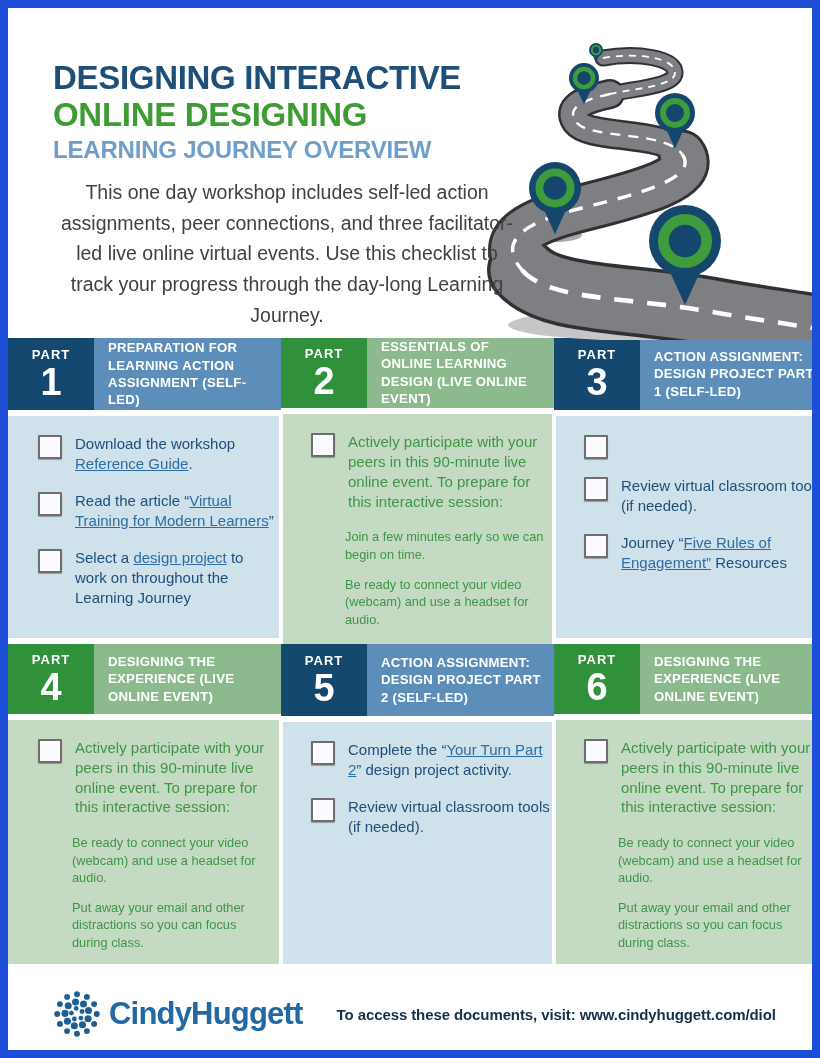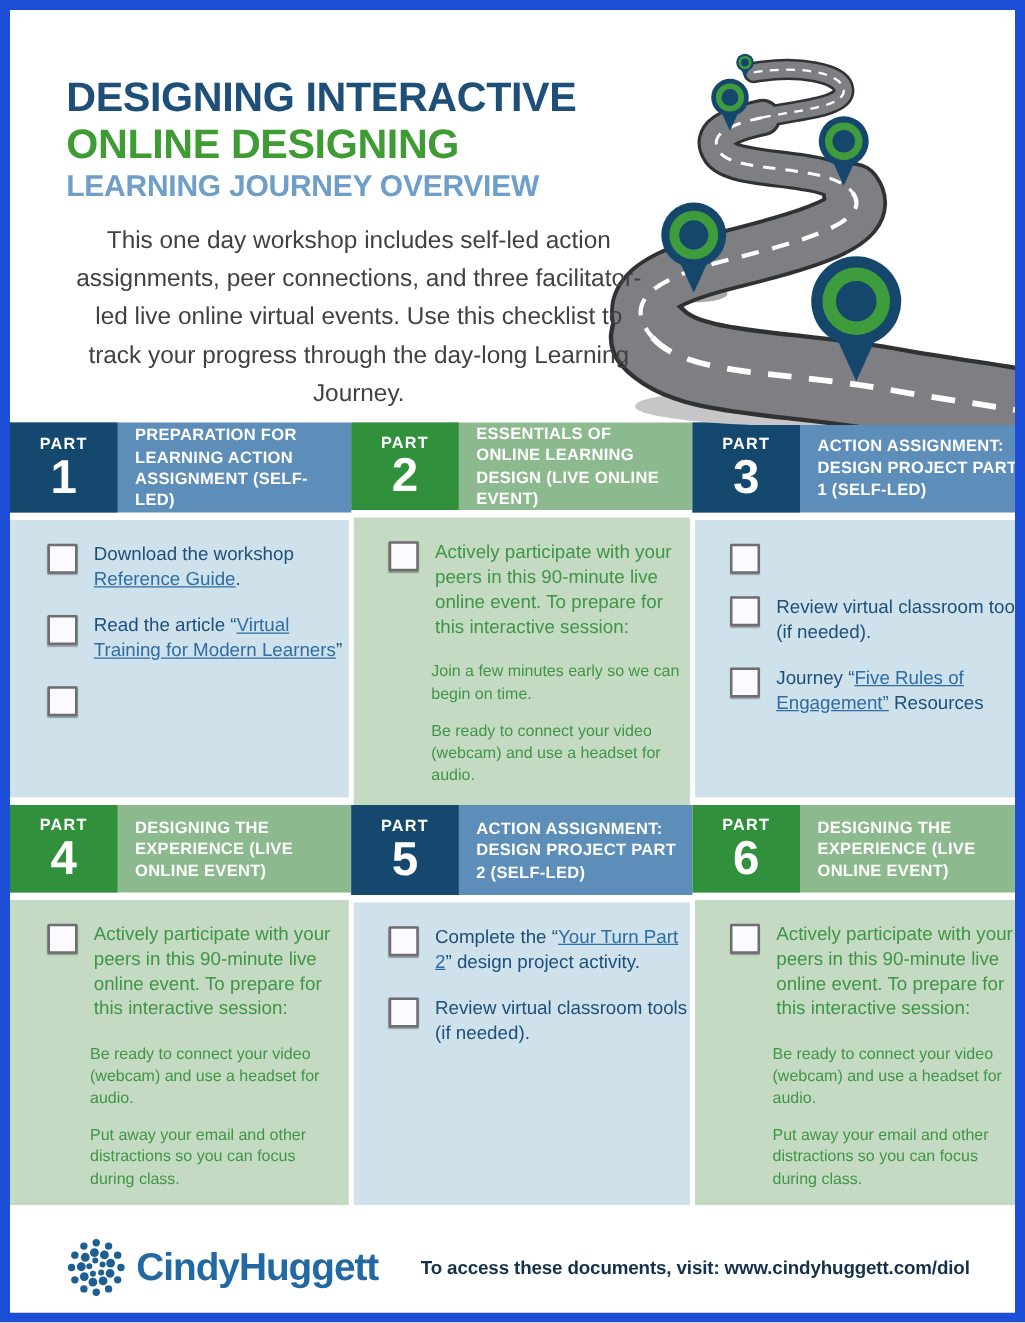--- a/index.html
+++ b/index.html
@@ -136,20 +136,21 @@
           <div class="check-item">
             <span class="cb"></span>
             <div class="check-text"><span>Download the workshop </span><span class="link">Reference Guide</span><span>.</span></div>
           </div>
           <div class="check-item">
             <span class="cb"></span>
             <div class="check-text"><span>Read the article “</span><span class="link">Virtual Training for Modern Learners</span><span>”</span></div>
           </div>
           <div class="check-item">
             <span class="cb"></span>
+            <div class="check-text"><span>Select a </span><span class="link">design project</span><span> to work on throughout the Learning Journey</span></div>
           </div>
         </div>
       </div>
       <div class="part-card theme-green">
         <div class="part-header">
           <div class="part-numbox">
             <span class="part-word">PART</span>
             <span class="part-num">2</span>
           </div>
           <div class="part-title">ESSENTIALS OF ONLINE LEARNING DESIGN (LIVE ONLINE EVENT)</div>

